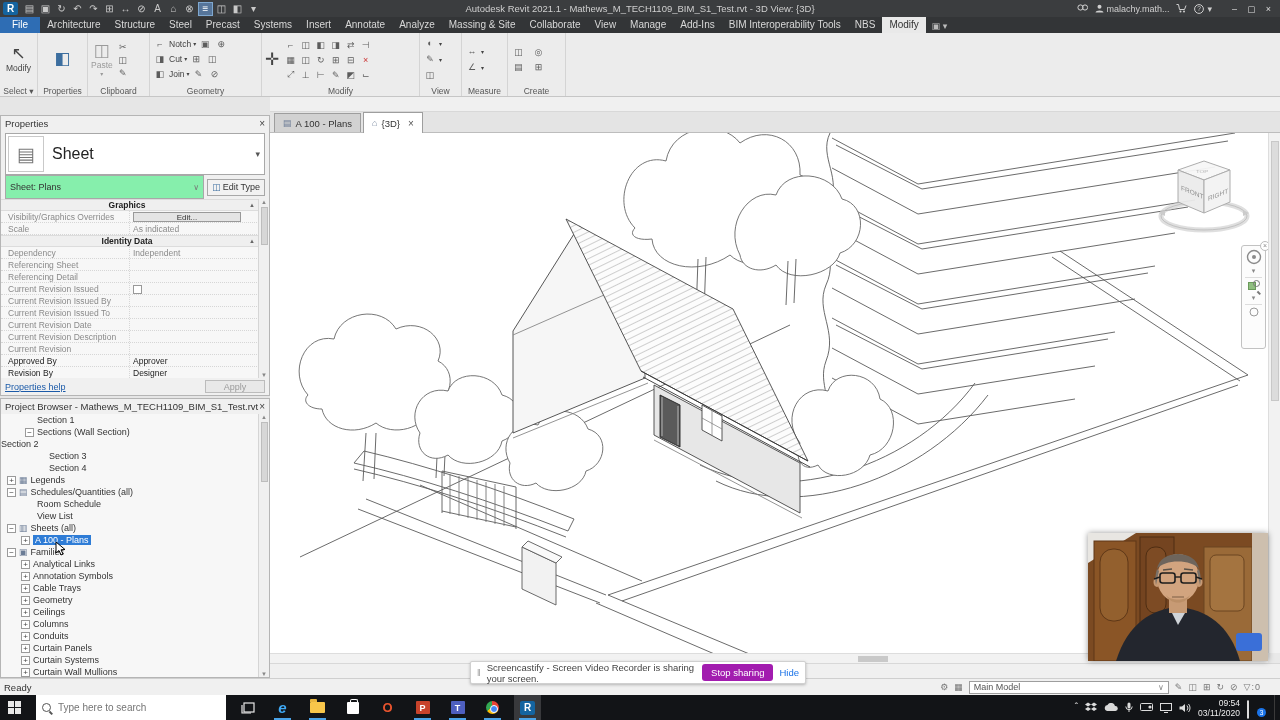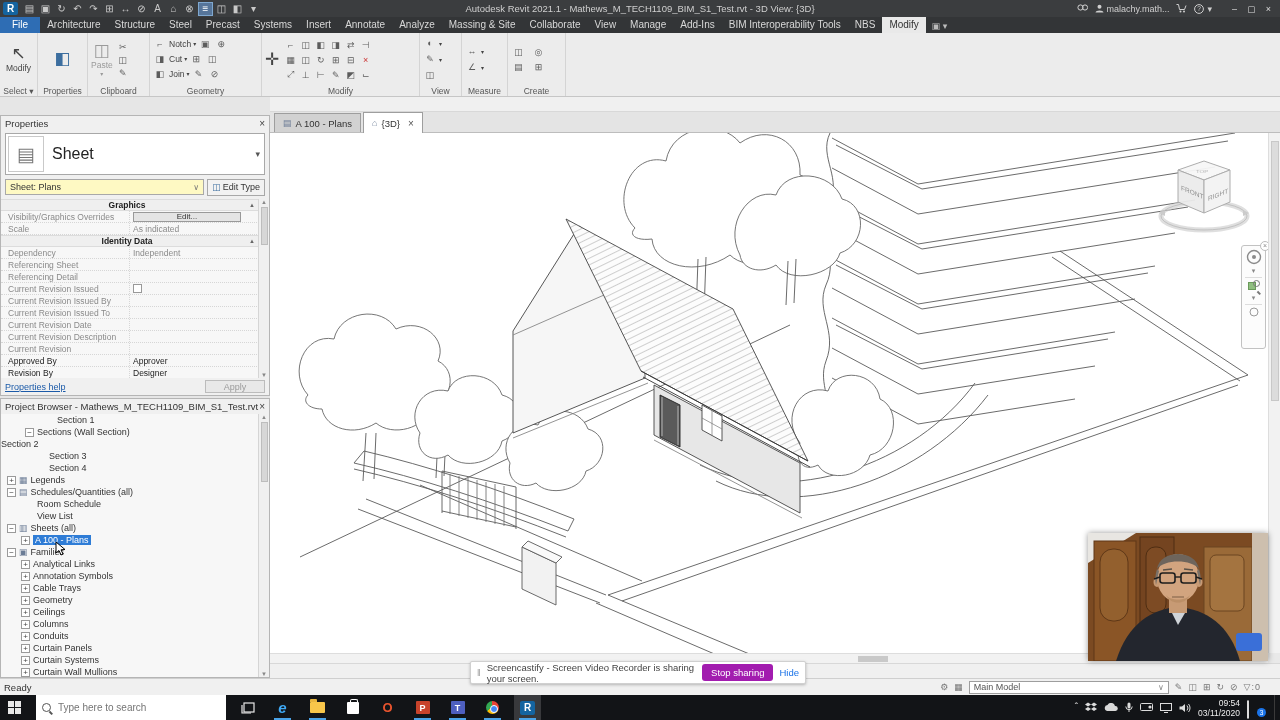--- a/index.html
+++ b/index.html
@@ -50,29 +50,29 @@
   .panel{position:absolute;background:#f0f0f0;border:1px solid #b5b5b5;font-size:9px;color:#333;}
   .phead{height:15px;display:flex;align-items:center;padding:0 4px;font-size:9.5px;color:#333;}
   .phead .x{margin-left:auto;font-size:10px;color:#444;}
   
   .typesel{margin:2px 4px;background:#fff;border:1px solid #a8a8a8;height:42px;display:flex;align-items:center;}
   .typesel .tico{width:36px;height:36px;border:1px solid #c9c9c9;margin:2px;background:#fff;
     display:flex;align-items:center;justify-content:center;font-size:19px;color:#777;}
   .typesel .tname{font-size:16px;color:#222;margin-left:6px;}
   .typesel .tdd{margin-left:auto;margin-right:4px;color:#555;}
   .instrow{display:flex;align-items:center;gap:3px;padding:1px 4px;height:20px;}
-  .combo{flex:1;background:#fef9c3;border:1px solid #a8a8a8;height:16px;display:flex;align-items:center;
+  .combo{flex:1;background:#86efac;border:1px solid #a8a8a8;height:24px;display:flex;align-items:center;
     padding:0 4px;color:#333;}
   .combo .ca{margin-left:auto;color:#777;font-size:8px;}
   .etbtn{height:17px;border:1px solid #a8a8a8;background:#f2f2f2;display:flex;align-items:center;
     gap:2px;padding:0 4px;font-size:9px;color:#333;}
   .prows{position:absolute;left:0;top:83px;right:0;bottom:17px;overflow:hidden;background:#f7f7f7;}
   .prow{display:flex;height:12px;border-bottom:1px dotted #d6d6d6;align-items:center;}
   .prow .pl{width:128px;padding-left:7px;color:#8a8a8a;white-space:nowrap;overflow:hidden;font-size:8.5px;}
-  .prow .pv{flex:1;border-left:1px dotted #d6d6d6;height:100%;display:flex;align-items:center;
+  .prow .pv{flex:1;border-left:1px dotted #d6d6d6;height:100%;display:flex;align-items:flex-end;
     padding-left:3px;color:#8a8a8a;font-size:8.5px;position:relative;}
   .prow.strong .pl,.prow.strong .pv{color:#1c1c1c;}
   .prow.sect{background:#efefef;border-bottom:1px solid #dcdcdc;border-top:1px solid #dcdcdc;}
   .prow.sect .ph{font-weight:bold;color:#222;padding-left:4px;font-size:8.5px;flex:1;text-align:center;}
   .prow.sect .sc{margin-right:14px;font-size:6px;color:#666;}
   .editbtn{width:108px;height:10px;background:#e4e4e4;border:1px solid #999;font-size:8px;
     color:#333;display:flex;align-items:center;justify-content:center;margin-right:2px;}
   .cb{width:9px;height:9px;border:1px solid #999;background:#fff;display:inline-block;}
   .pscroll{position:absolute;right:0;top:83px;bottom:17px;width:11px;background:#f0f0f0;border-left:1px solid #d5d5d5;
     display:flex;flex-direction:column;align-items:center;font-size:6px;color:#888;}
@@ -475,21 +475,21 @@
       <span class="applybtn">Apply</span>
     </div>
   </div>
 
   <div class="panel" style="left:0;top:398px;width:270px;height:280px;">
     <div class="phead">
       <span>Project Browser - Mathews_M_TECH1109_BIM_S1_Test.rvt</span>
       <span class="x">×</span>
     </div>
     <div class="tree">
-      <div class="ti" style="padding-left:56px">
+      <div class="ti" style="padding-left:36px">
           <span>Section 1</span>
         </div>
       <div class="ti" style="padding-left:24px">
         <span class="exp">−</span>
         <span>Sections (Wall Section)</span>
         </div>
       <div class="ti" style="">
           <span>Section 2</span>
         </div>
       <div class="ti" style="padding-left:48px">

